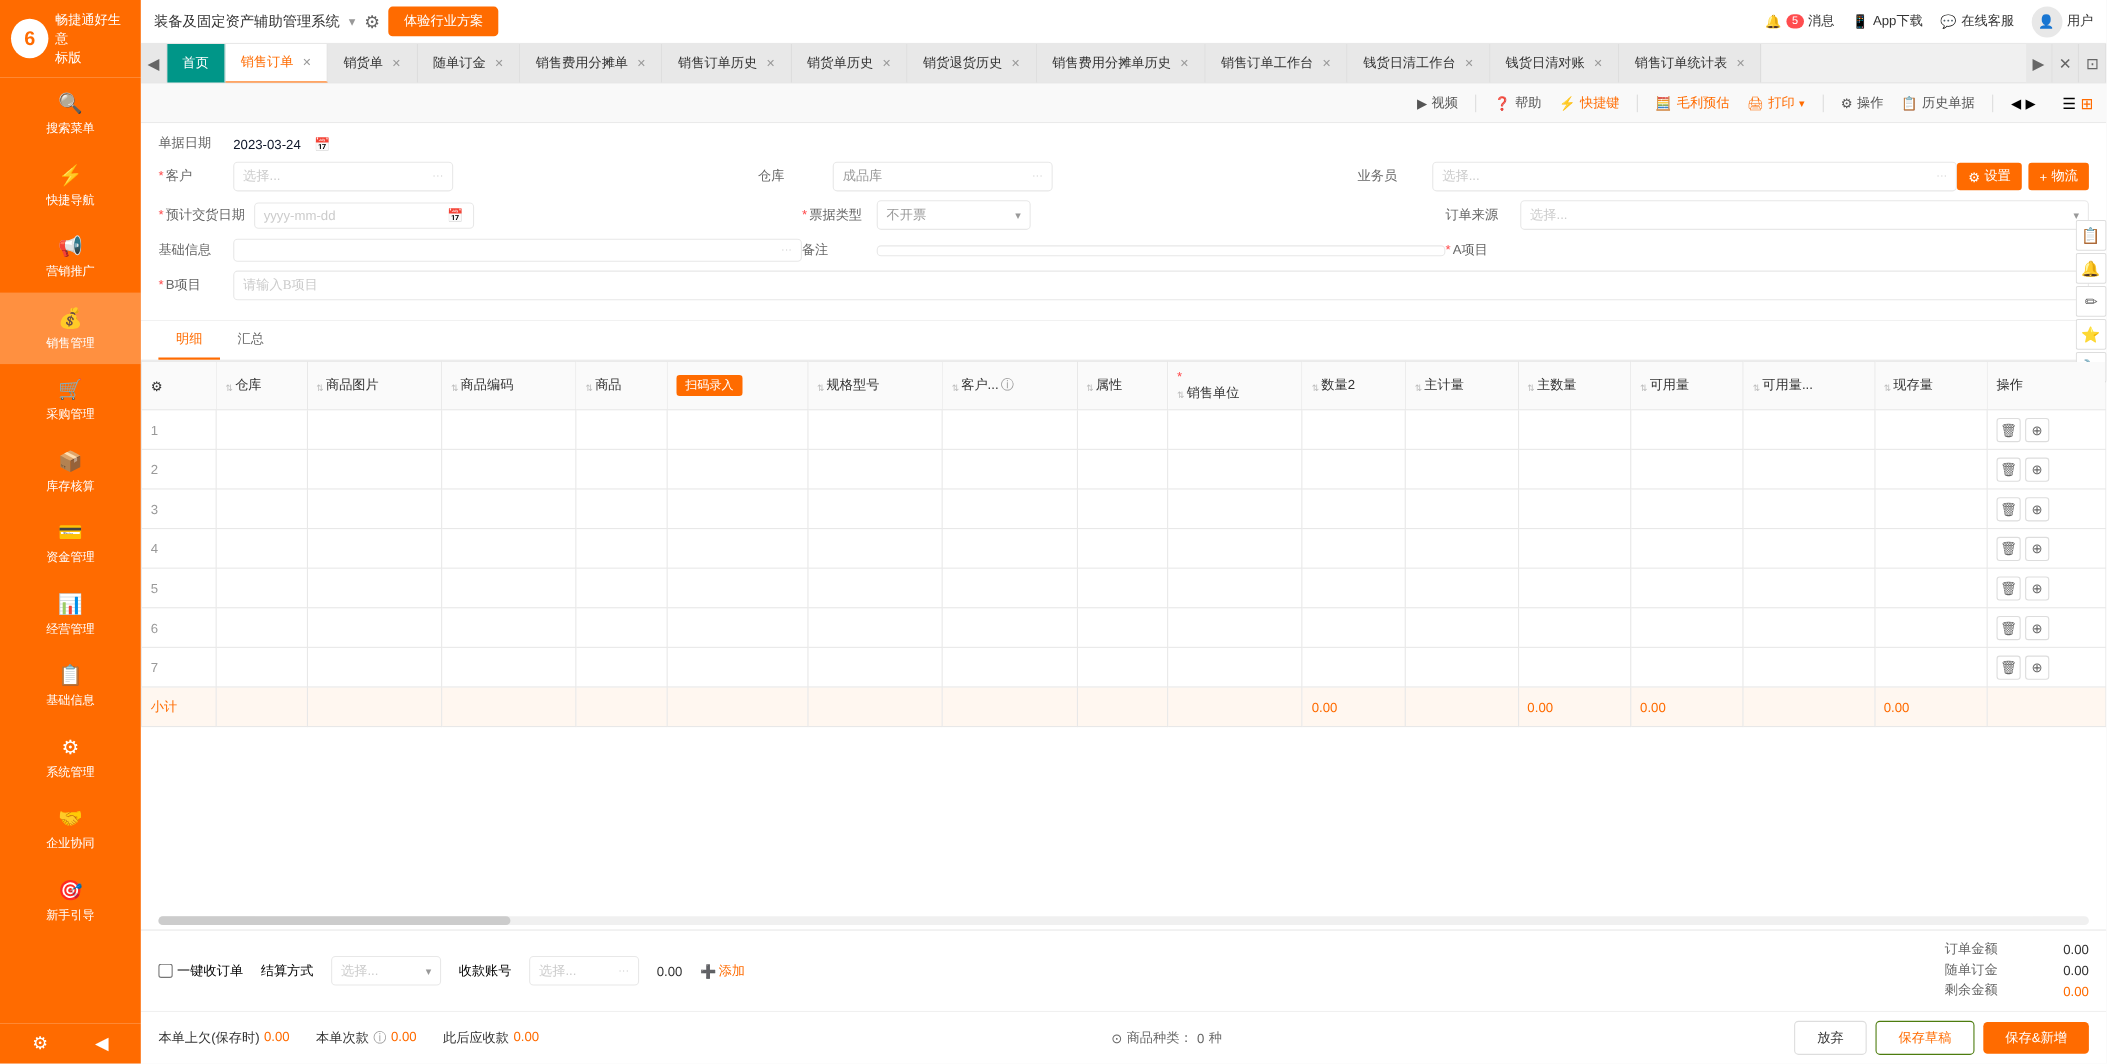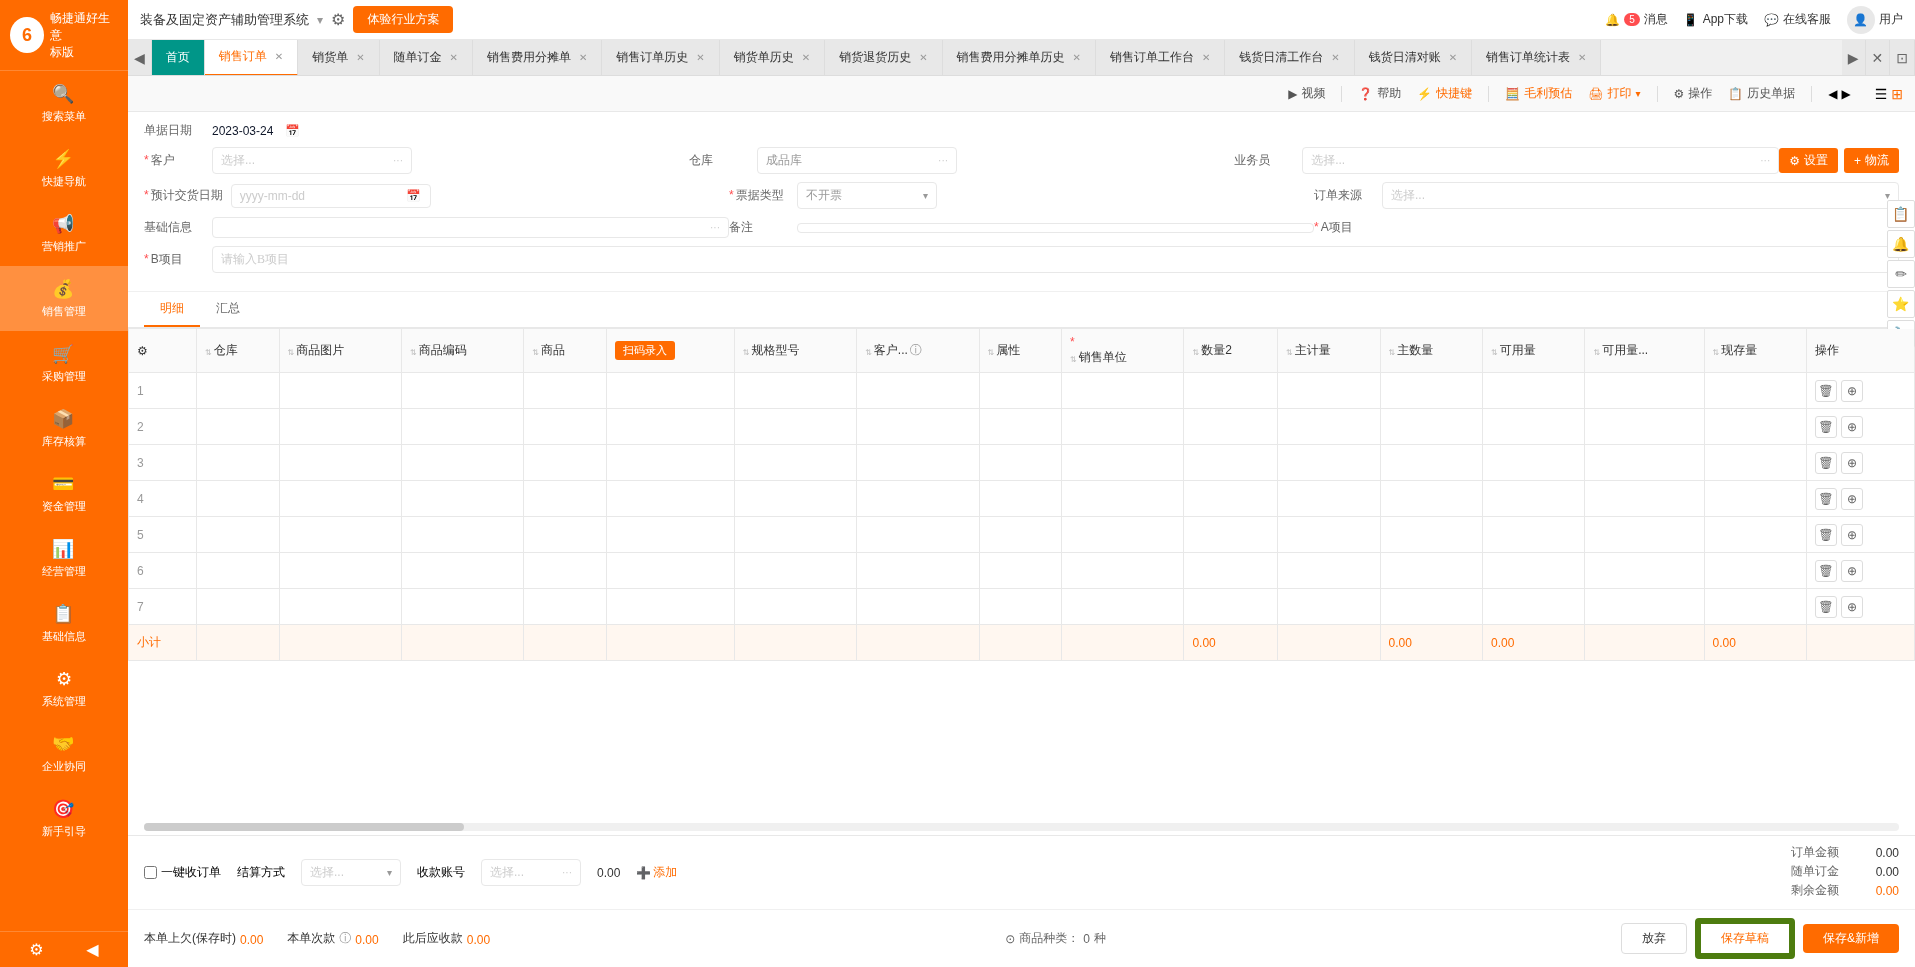--- a/index.html
+++ b/index.html
@@ -86,31 +86,31 @@
     .subtotal-row td { background: #fff7f0; color: #ff6b00; font-weight: 500; }
     .subtotal-label { color: #ff6b00; font-weight: 500; }
 
     
     .footer { border-top: 1px solid #e8e8e8; background: white; }
     .footer-top { padding: 8px 16px; display: flex; align-items: center; gap: 16px; border-bottom: 1px solid #f0f0f0; }
     .checkbox-wrap { display: flex; align-items: center; gap: 4px; }
     .add-link { color: #ff6b00; cursor: pointer; display: flex; align-items: center; gap: 2px; }
     .footer-bottom { padding: 8px 16px; display: flex; align-items: center; justify-content: space-between; }
     .footer-stats { display: flex; gap: 24px; }
-    .footer-stat { display: flex; align-items: flex-end; gap: 4px; color: #333; }
+    .footer-stat { display: flex; align-items: flex-start; gap: 4px; color: #333; }
     .footer-stat-val { color: #ff6b00; }
     .footer-stat-q { color: #999; cursor: pointer; }
     .footer-right { display: flex; gap: 8px; align-items: center; }
     .order-summary { text-align: right; }
-    .order-row { display: flex; justify-content: flex-end; align-items: center; gap: 0; margin-bottom: 2px; }
+    .order-row { display: flex; justify-content: flex-end; align-items: center; gap: 23px; margin-bottom: 2px; }
     .order-label { color: #666; }
     .order-val { color: #333; min-width: 60px; text-align: right; }
     .order-val.highlight { color: #ff6b00; }
     .discard-btn { border: 1px solid #ddd; background: white; padding: 6px 20px; border-radius: 4px; cursor: pointer; color: #333; }
-    .save-draft-btn { border: 6px solid #4d7c0f; background: white; color: #ff6b00; padding: 6px 20px; border-radius: 4px; cursor: pointer; }
+    .save-draft-btn { border: 1px solid #4d7c0f; background: white; color: #ff6b00; padding: 6px 20px; border-radius: 4px; cursor: pointer; }
     .save-new-btn { background: #ff6b00; color: white; border: none; padding: 6px 20px; border-radius: 4px; cursor: pointer; }
     .goods-count { display: flex; align-items: center; gap: 4px; color: #666; }
 
     .scrollbar-track { height: 8px; background: #f0f0f0; border-radius: 4px; margin: 4px 16px; }
     .scrollbar-thumb { width: 320px; height: 8px; background: #ccc; border-radius: 4px; }
   </style>
 </head>
 <body>
 
 <div class="sidebar">

